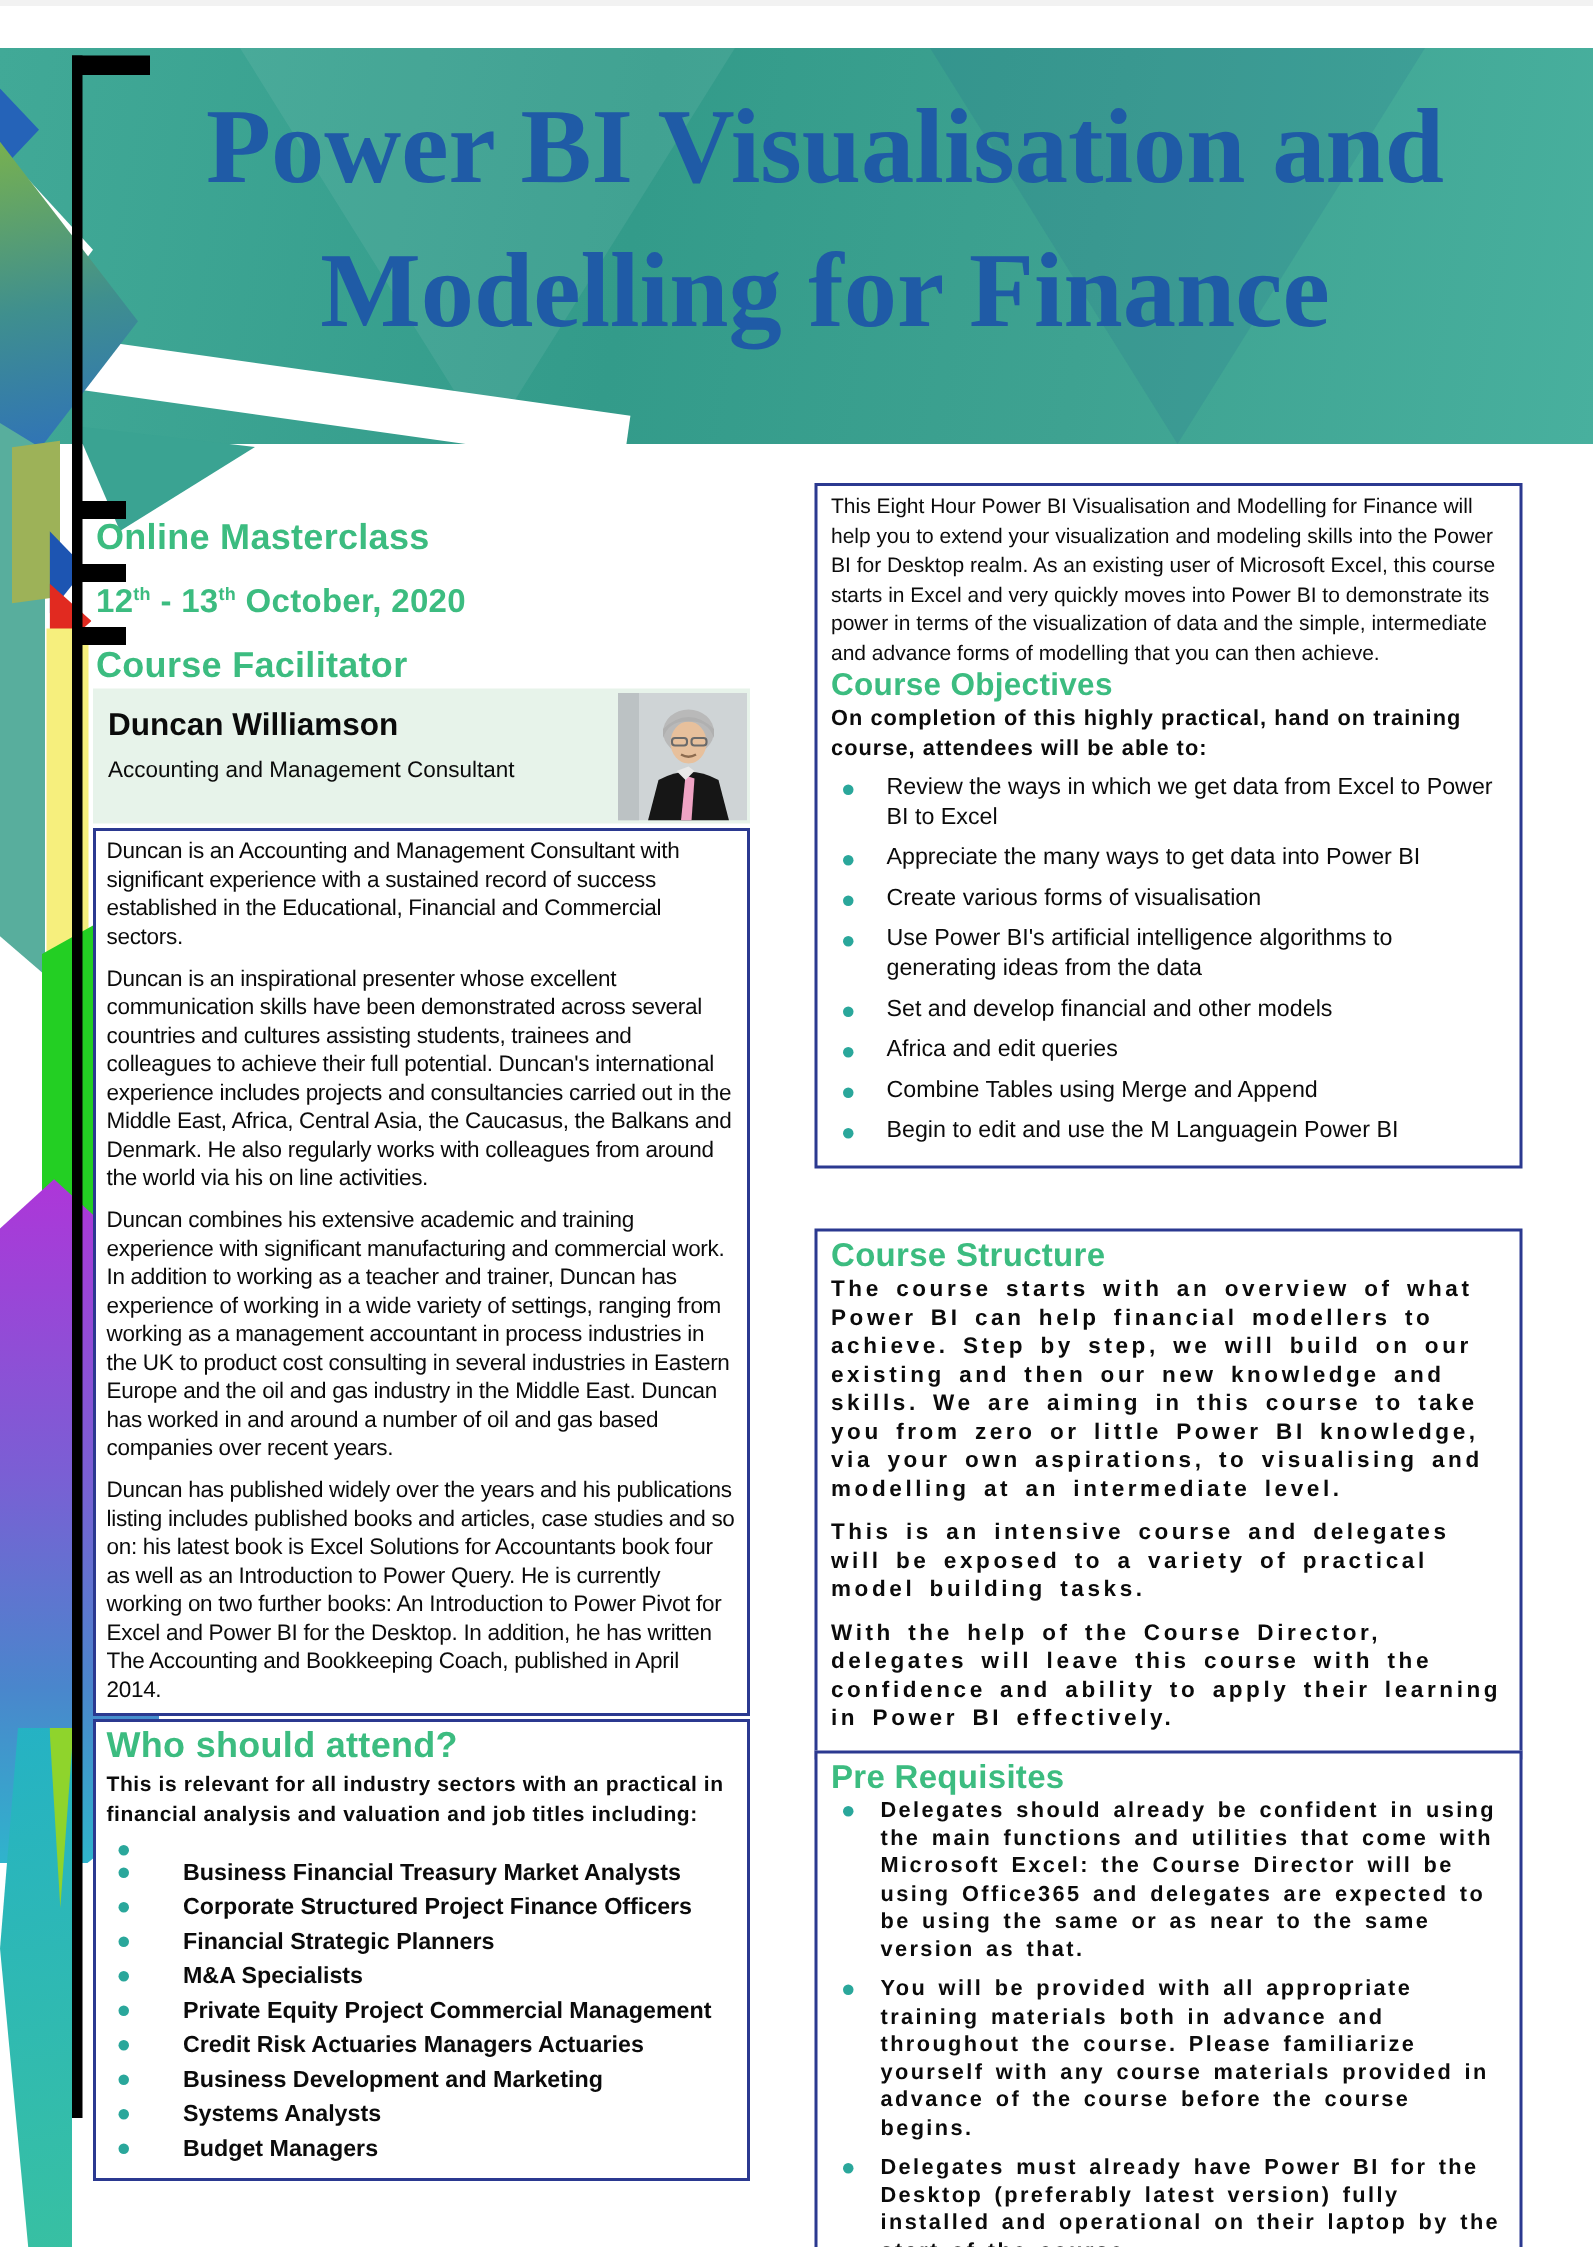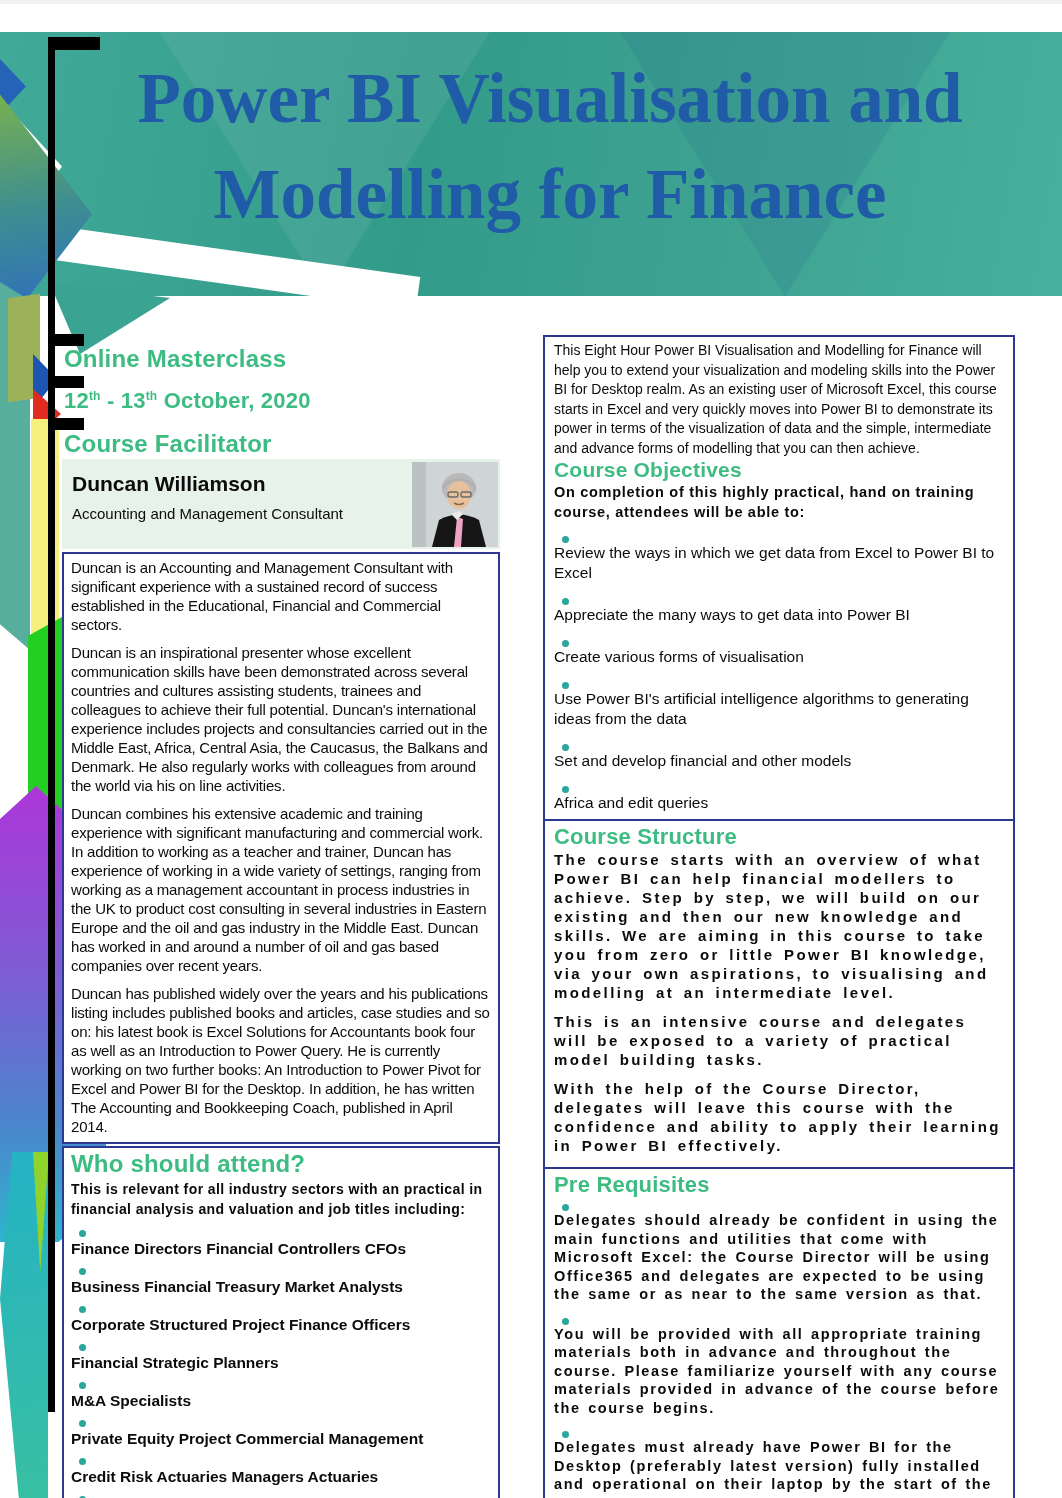--- a/index.html
+++ b/index.html
@@ -80,30 +80,30 @@
   .bio-box{left:62px;top:548px;width:438px;height:592px;border:2px solid var(--navy);
            background:#fff;padding:4px 7px;box-sizing:border-box;overflow:hidden;}
   .bio-box p{margin:0 0 9px;font-size:15px;line-height:19px;letter-spacing:-.2px;}
 
   
   .who-box{left:62px;top:1142px;width:438px;border:2px solid var(--navy);background:#fff;
            padding:2px 7px 8px;box-sizing:border-box;}
   .who-box h2{margin:0;font-size:24px;color:var(--green);letter-spacing:.2px;}
   .who-intro{margin:1px 0 3px;font-size:14px;font-weight:bold;line-height:20px;letter-spacing:.4px;}
   ul.blist{list-style:none;margin:0;padding:0;}
-  ul.blist li{display:flex;align-items:flex-start;flex-direction:column;}
+  ul.blist li{display:flex;align-items:flex-start;}
   .blt{flex:none;width:7px;height:7px;border-radius:50%;background:var(--bullet);margin:8px 0 0 8px;}
   .who-box li{font-size:15.5px;font-weight:600;line-height:23px;}
   .who-box .blt{margin-right:36px;}
 
   
   .rbox{left:543px;width:472px;border:2px solid var(--navy);background:#fff;
         padding:3px 9px 6px;box-sizing:border-box;}
   .rbox h2{margin:0;font-size:21px;color:var(--green);letter-spacing:.2px;}
-  .rbox1{top:331px;}
+  .rbox1{top:318px;}
   .r-intro{margin:1px 0 0;font-size:14px;line-height:19.5px;}
   .obj-intro{margin:0 0 6px;font-size:14.5px;font-weight:600;line-height:20px;letter-spacing:.7px;}
   .rbox1 li{font-size:15.5px;font-weight:500;line-height:20px;margin-bottom:7px;}
   .rbox1 .blt{margin-right:22px;}
   .rbox2{top:815px;}
   .rbox2 h2{font-size:22px;}
   .cs-p{margin:0 0 10px;font-size:15px;font-weight:700;line-height:19px;
         letter-spacing:2.4px;word-spacing:3px;}
   .rbox3{top:1163px;}
   .rbox3 h2{font-size:22px;}
@@ -181,21 +181,20 @@
       <p>Duncan has published widely over the years and his publications listing includes published books and articles, case studies and so on: his latest book is Excel Solutions for Accountants book four as well as an Introduction to Power Query. He is currently working on two further books: An Introduction to Power Pivot for Excel and Power BI for the Desktop. In addition, he has written The Accounting and Bookkeeping Coach, published in April 2014.</p>
     </div>
 
   <div class="abs who-box">
     <h2>Who should attend?</h2>
     <p class="who-intro">This is relevant for all industry sectors with an practical in financial analysis and valuation and job titles including:</p>
     <ul class="blist">
 
         <li>
           <span class="blt"></span>
-          <span>Finance Directors Financial Controllers CFOs</span>
         </li>
 
         <li>
           <span class="blt"></span>
           <span>Business Financial Treasury Market Analysts</span>
         </li>
 
         <li>
           <span class="blt"></span>
           <span>Corporate Structured Project Finance Officers</span>

